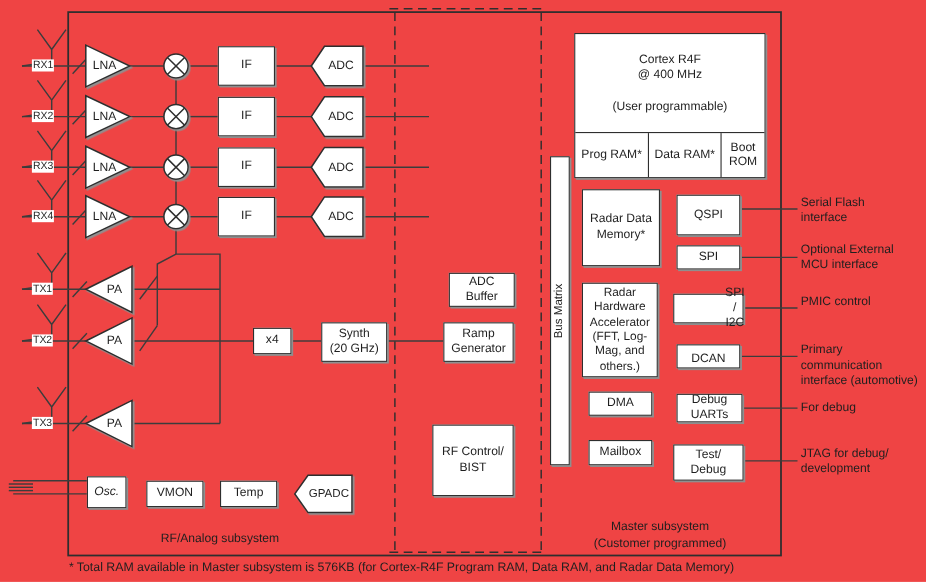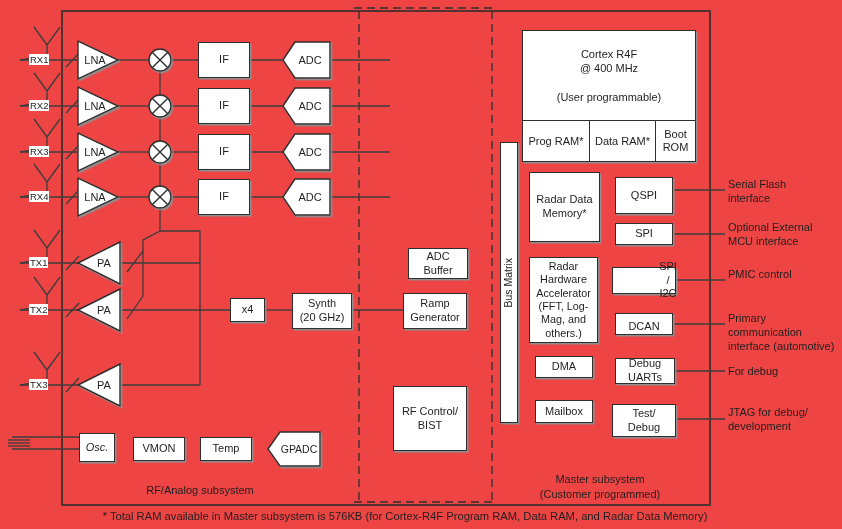--- a/index.html
+++ b/index.html
@@ -15,21 +15,21 @@
   .vtext{writing-mode:vertical-rl;transform:rotate(180deg);font-size:10.5px;}
   .cortex-grid{position:absolute;box-sizing:border-box;border:1.4px solid #2e2e2e;background:#fff;
        box-shadow:1.5px 1.5px 0 #8f8f8f;display:flex;flex-direction:column;}
   .cortex-top{flex:1;display:flex;align-items:center;justify-content:center;text-align:center;
        font-size:11px;line-height:1.3;white-space:pre-line;}
   .cortex-row{display:grid;grid-template-columns:66px 66px 1fr;height:40px;border-top:1.4px solid #2e2e2e;}
   .cortex-cell{display:flex;align-items:center;justify-content:center;font-size:11px;text-align:center;
        white-space:pre-line;line-height:1.15;}
   .cortex-cell + .cortex-cell{border-left:1.4px solid #2e2e2e;}
   .subsys{position:absolute;font-size:11px;text-align:center;white-space:pre-line;line-height:15px;}
-  .footnote{position:absolute;font-size:11.2px;text-align:center;padding-left:40px;}
+  .footnote{position:absolute;font-size:11.2px;text-align:center;}
 </style>
 </head>
 <body>
 
 <div id="stage">
 
   <svg id="wires" width="842" height="529" viewBox="0 0 842 529">
     <defs>
       <filter id="ds" x="-20%" y="-20%" width="150%" height="150%">
         <feDropShadow dx="1.5" dy="1.5" stdDeviation="0" flood-color="#8f8f8f"></feDropShadow>

